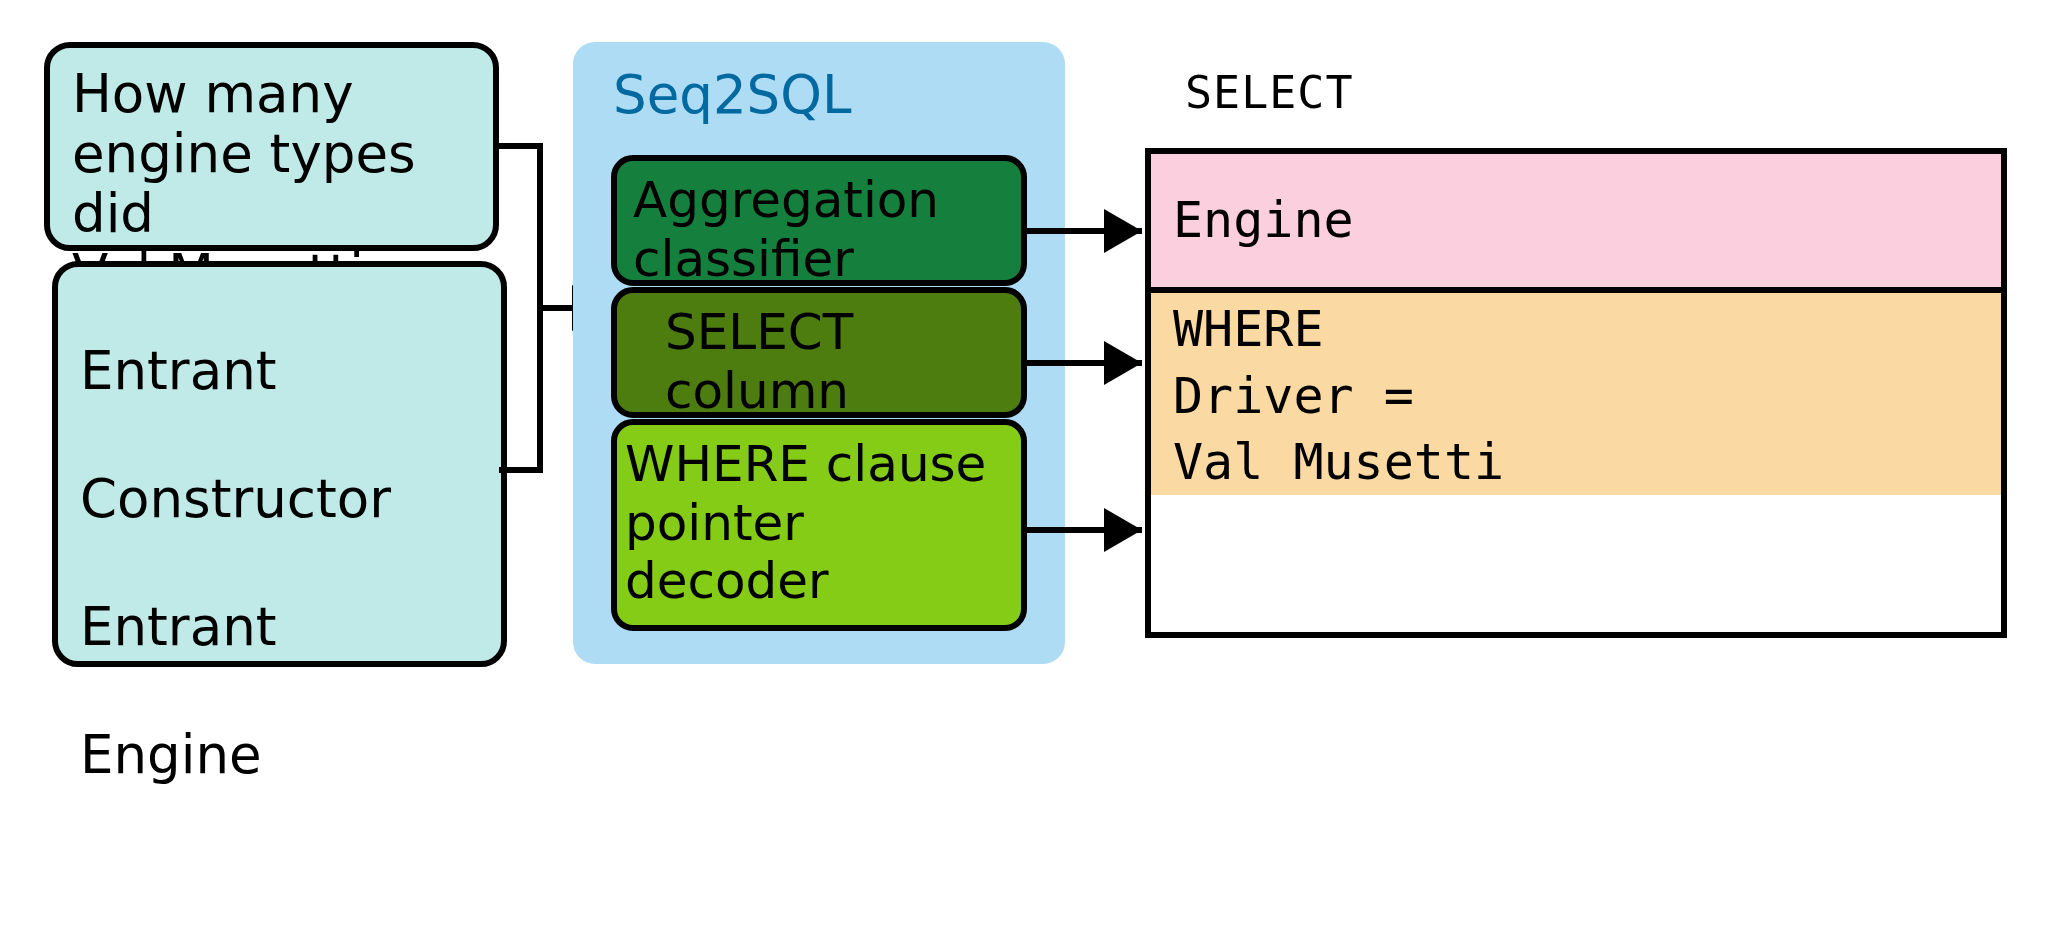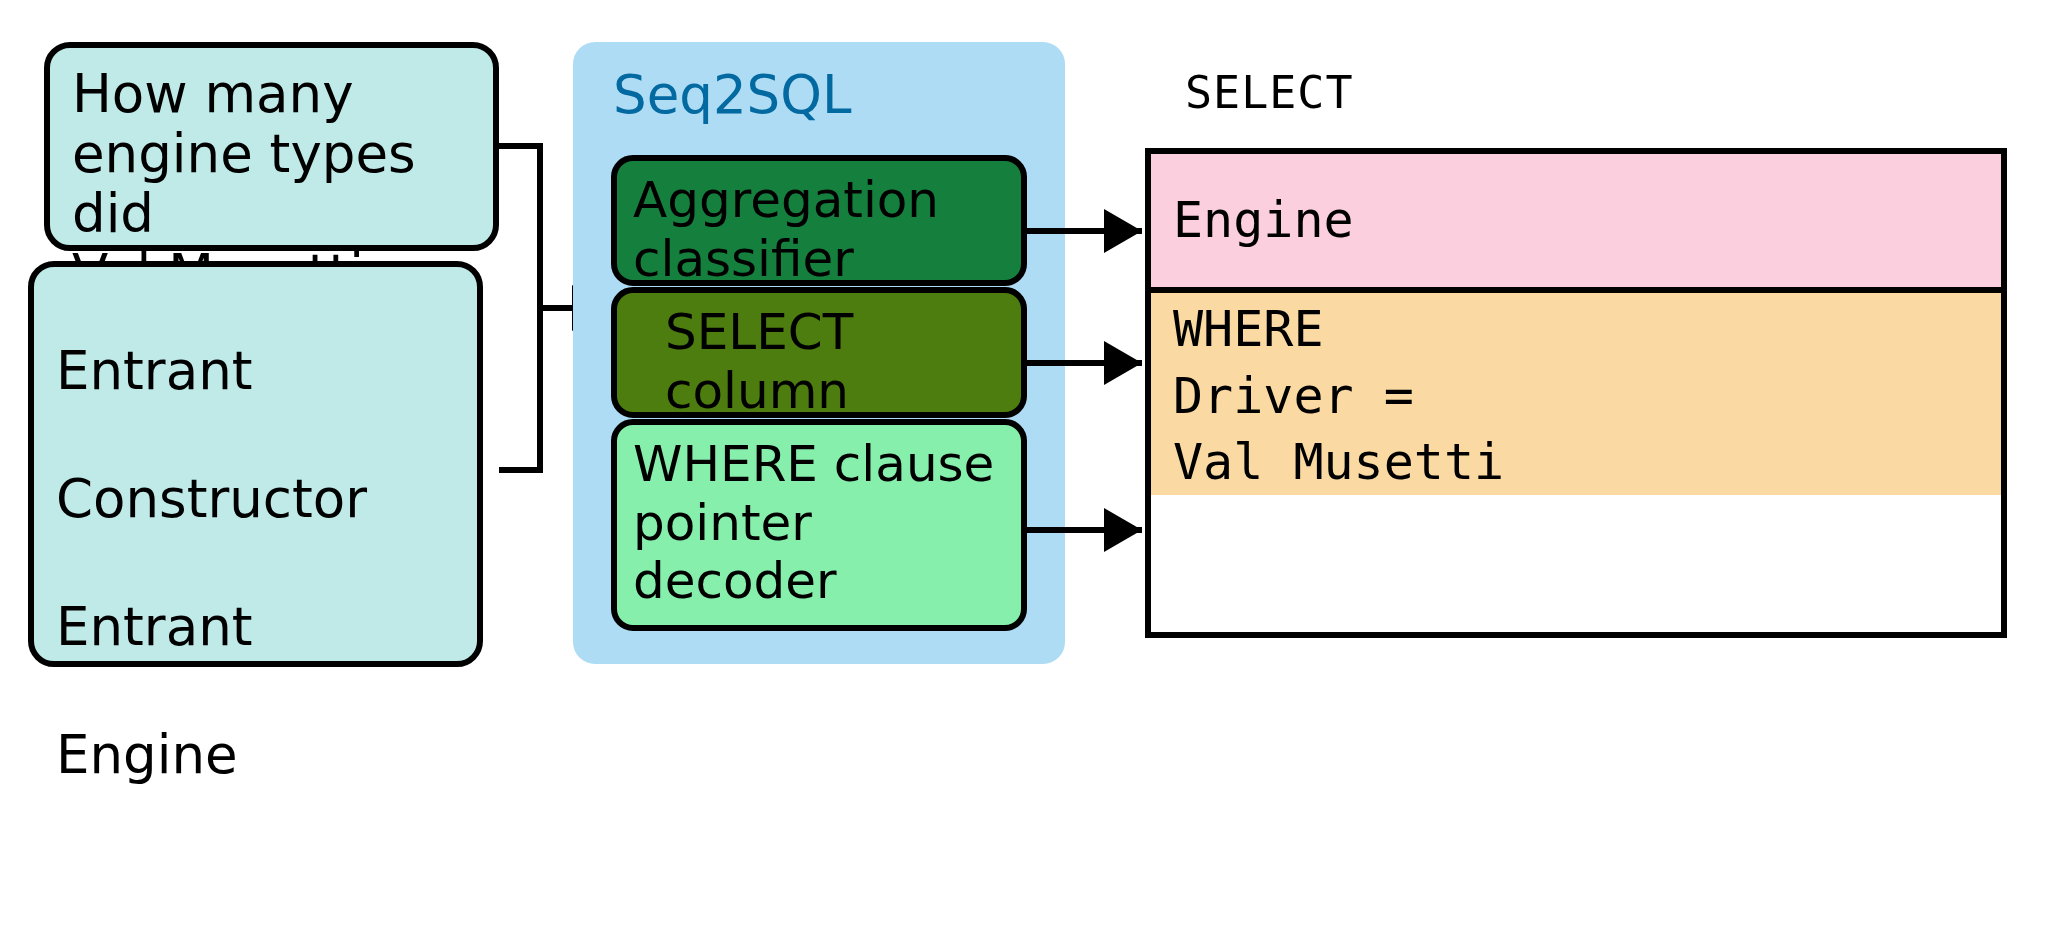--- a/index.html
+++ b/index.html
@@ -41,21 +41,21 @@
     top: 42px;
     width: 455px;
     height: 209px;
     background: #bfeae8;
     padding: 16px 18px 0 22px;
     font-size: 53px;
   }
 
   
   #columns-box {
-    left: 28px;
+    left: 52px;
     top: 261px;
     width: 455px;
     height: 406px;
     background: #bfeae8;
     padding: 10px 18px 0 22px;
     font-size: 53px;
   }
   #columns-box .col-line {
     display: block;
     line-height: 1.285;
@@ -136,21 +136,22 @@
     width: 416px;
     height: 131px;
     background: #4d7c0f;
     padding-left: 48px;
   }
   #module-where {
     left: 611px;
     top: 419px;
     width: 416px;
     height: 212px;
-    background: #86efac;
+    background: #84cc16;
+    padding-left: 8px;
   }
 
   
   .out-line {
     position: absolute;
     height: 6px;
     background: #000;
     left: 1027px;
     width: 115px;
   }

